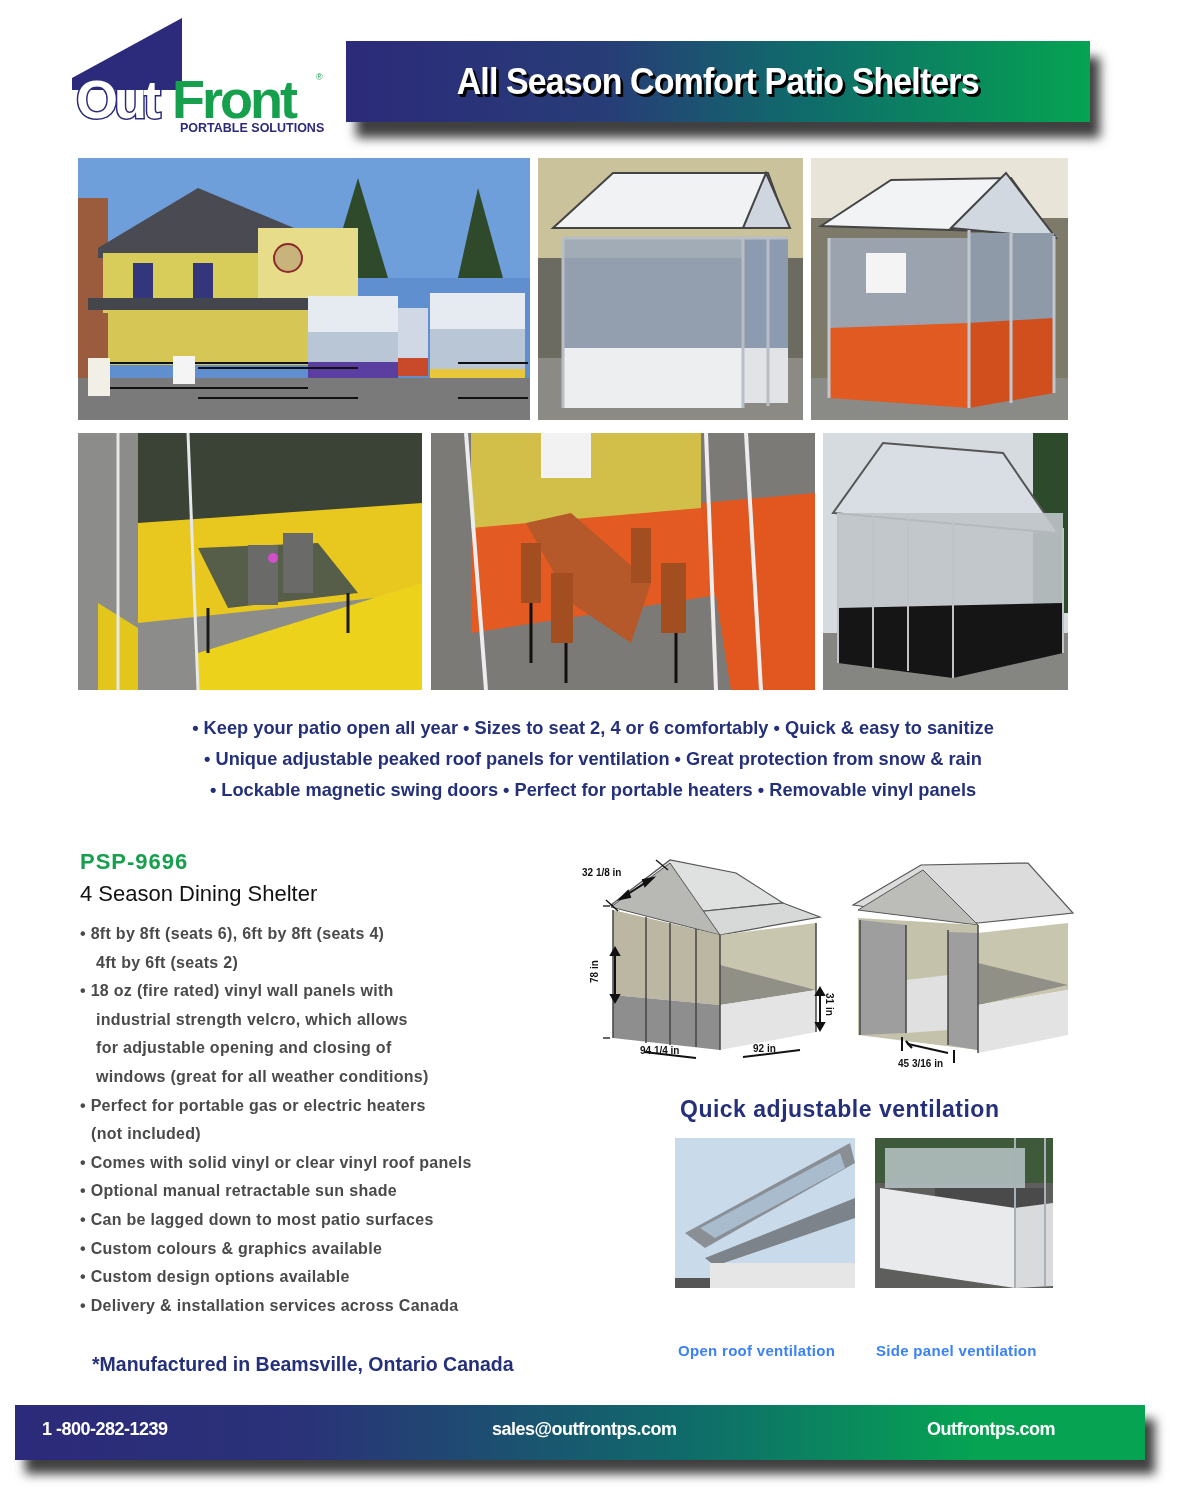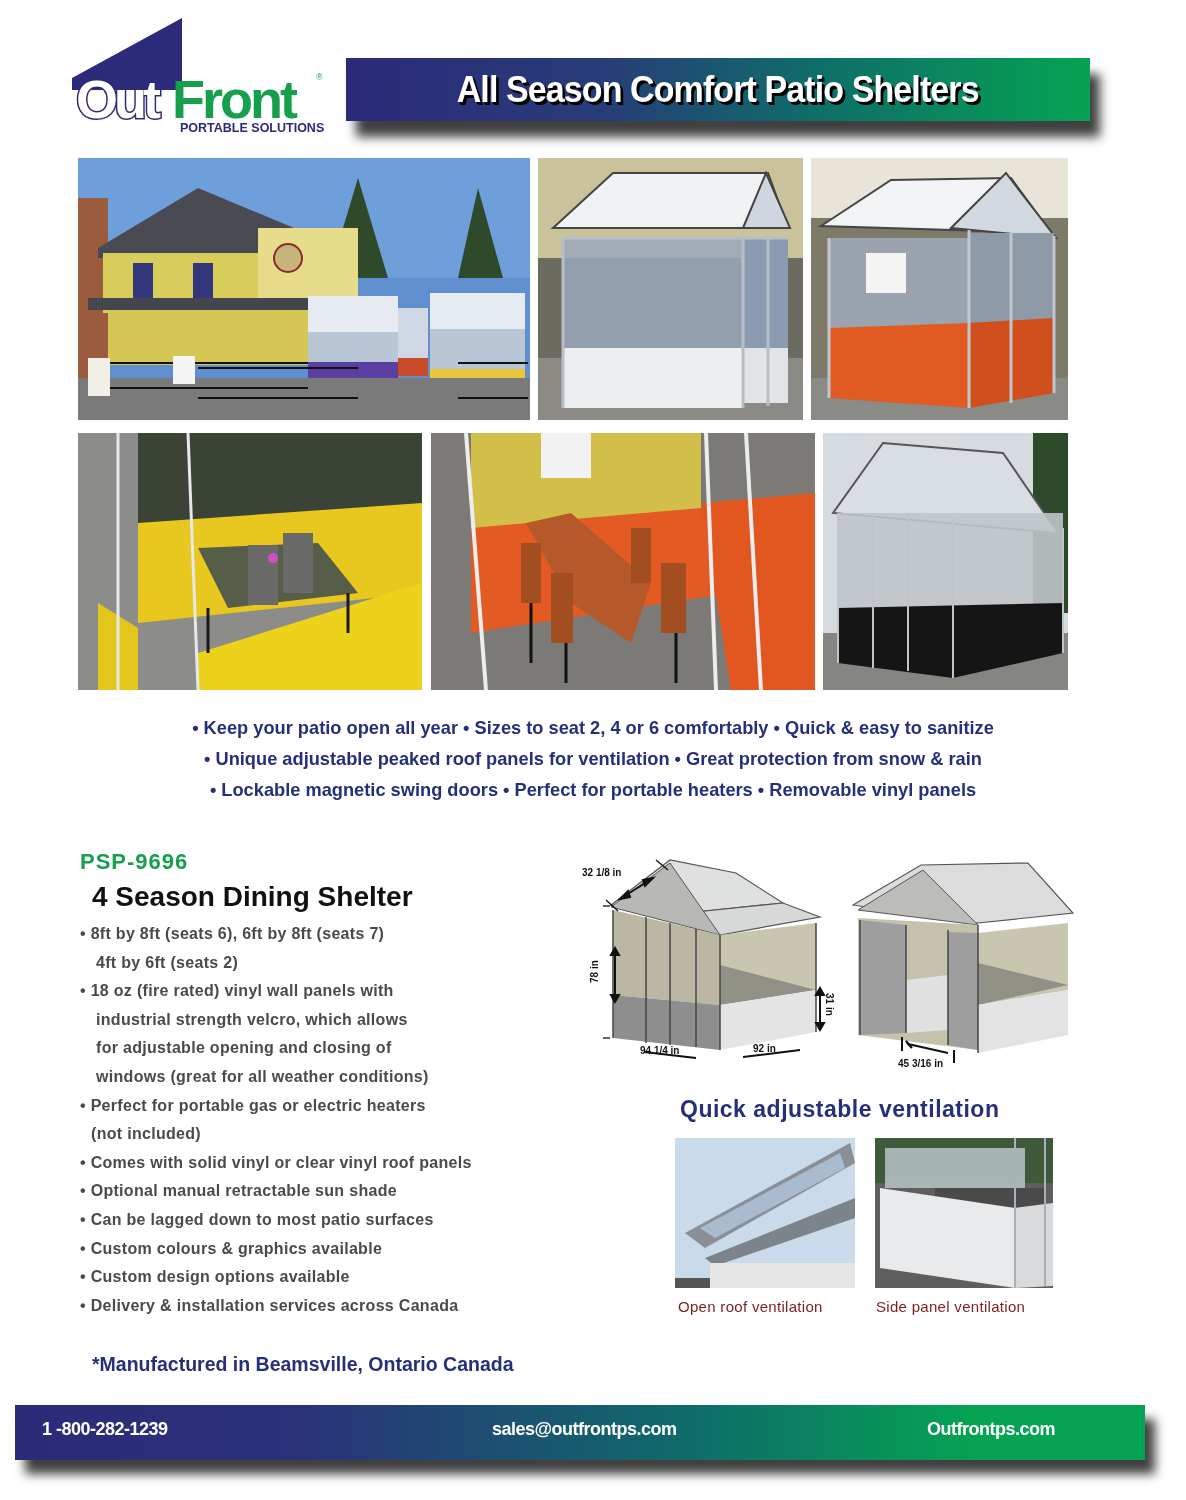--- a/index.html
+++ b/index.html
@@ -4,50 +4,50 @@
 <style>
   html, body { margin:0; padding:0; background:#ffffff; }
   body { width:1186px; height:1500px; position:relative; overflow:hidden; font-family:"Liberation Sans", sans-serif; }
   .abs { position:absolute; }
 
   
   .logo { left:72px; top:18px; width:256px; height:118px; }
   .logo svg { width:100%; height:100%; display:block; }
 
   
-  .banner { left:346px; top:41px; width:744px; height:63px;
+  .banner { left:346px; top:41px; width:744px; height:81px;
     background:linear-gradient(90deg,#2c2a7a 0%,#273d77 35%,#0f6c6a 62%,#05a352 100%);
-    box-shadow: 10px 16px 10px rgba(0,0,0,0.75); display:flex; align-items:center; justify-content:center;margin-top:17px; }
+    box-shadow: 10px 16px 10px rgba(0,0,0,0.75); display:flex; align-items:center; justify-content:center; }
   .banner span { color:#fff; font-weight:bold; font-size:37px; letter-spacing:-1px;
     text-shadow: 2px 2px 0 #000, 3px 3px 0 #000; transform:scaleX(0.92); display:inline-block; white-space:nowrap; }
 
   
   .photo { overflow:hidden; }
   .photo svg { width:100%; height:100%; display:block; }
 
   
   .features { left:60px; top:712px; width:1066px; text-align:center; color:#24307a; font-weight:bold; font-size:19px; line-height:31px; }
   .features div { white-space:nowrap; transform:scaleX(0.96); }
 
   
   .sku { left:80px; top:849px; color:#16a04d; font-weight:bold; font-size:22px; letter-spacing:1px; }
-  .ptitle { left:92px; top:881px; color:#111; font-weight:bold; font-size:28px; }
+  .ptitle { left:80px; top:881px; color:#111; font-weight:normal; font-size:22px; }
   .specs { left:80px; top:920px; width:480px; color:#4a4a4a; font-weight:bold; font-size:16px; line-height:28.6px; letter-spacing:0.3px; }
   .specs .line { white-space:nowrap; }
   .specs .indent { padding-left:16px; }
   .specs .indent2 { padding-left:11px; }
   .mfg { left:80px; top:1353px; color:#24307a; font-weight:bold; font-size:19.5px; white-space:nowrap;margin-left:12px; }
 
   
   .diag { overflow:visible; }
   .diag svg { width:100%; height:100%; display:block; overflow:visible; }
   .dimlbl { font-family:"Liberation Sans", sans-serif; font-weight:bold; font-size:10px; fill:#111; }
 
   .vent-title { left:680px; top:1096px; color:#24307a; font-weight:bold; font-size:23px; white-space:nowrap; letter-spacing:0.5px; }
-  .vent-cap { color:#7f1d1d; font-weight:normal; font-size:15px; white-space:nowrap; letter-spacing:0.3px; }
+  .vent-cap { color:#3b82f6; font-weight:bold; font-size:15px; white-space:nowrap; letter-spacing:0.3px;margin-top:44px; }
 
   
   .footer { left:15px; top:1405px; width:1130px; height:55px;
     background:linear-gradient(90deg,#2c2a7a 0%,#2a3278 25%,#0f6c6a 60%,#05a352 85%,#05a352 100%);
     box-shadow: 10px 14px 10px rgba(0,0,0,0.75); }
   .footer span { position:absolute; top:14px; color:#fff; font-weight:bold; font-size:18px; white-space:nowrap; letter-spacing:-0.5px; }
 </style>
 </head>
 <body>
 
@@ -213,21 +213,21 @@
 
 <div class="abs features">
   <div>• Keep your patio open all year • Sizes to seat 2, 4 or 6 comfortably • Quick &amp; easy to sanitize</div>
   <div>• Unique adjustable peaked roof panels for ventilation • Great protection from snow &amp; rain</div>
   <div>• Lockable magnetic swing doors • Perfect for portable heaters • Removable vinyl panels</div>
 </div>
 
 <div class="abs sku">PSP-9696</div>
 <div class="abs ptitle">4 Season Dining Shelter</div>
 <div class="abs specs">
-  <div class="line">• 8ft by 8ft (seats 6), 6ft by 8ft (seats 7)</div>
+  <div class="line">• 8ft by 8ft (seats 6), 6ft by 8ft (seats 4)</div>
   <div class="line indent">4ft by 6ft (seats 2)</div>
   <div class="line">• 18 oz (fire rated) vinyl wall panels with</div>
   <div class="line indent">industrial strength velcro, which allows</div>
   <div class="line indent">for adjustable opening and closing of</div>
   <div class="line indent">windows (great for all weather conditions)</div>
   <div class="line">• Perfect for portable gas or electric heaters</div>
   <div class="line indent2">(not included)</div>
   <div class="line">• Comes with solid vinyl or clear vinyl roof panels</div>
   <div class="line">• Optional manual retractable sun shade</div>
   <div class="line">• Can be lagged down to most patio surfaces</div>

